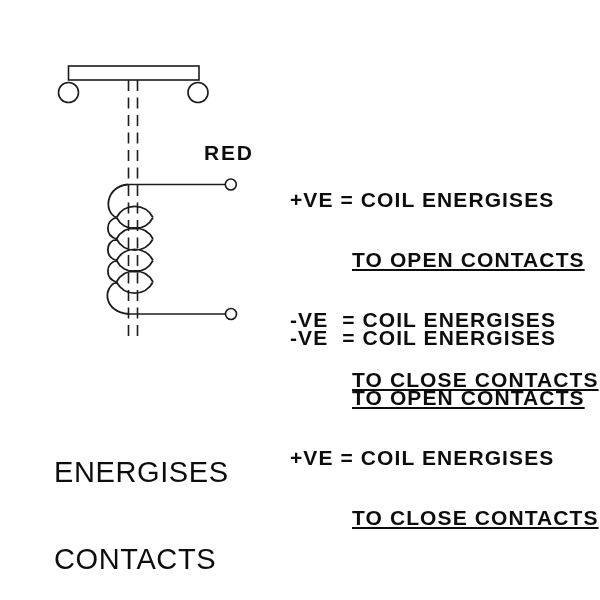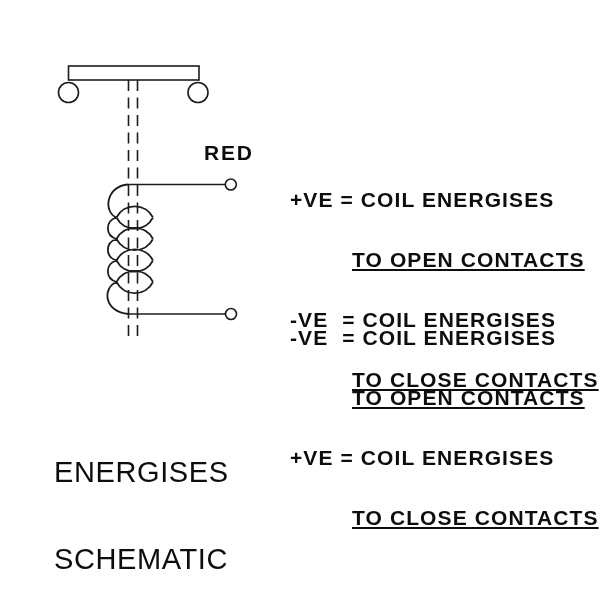--- a/index.html
+++ b/index.html
@@ -99,16 +99,16 @@
 
   <div class="annot annot-bottom">
     <div>-VE  = COIL ENERGISES</div>
     <div class="indent">TO OPEN CONTACTS</div>
     <div>+VE = COIL ENERGISES</div>
     <div class="indent">TO CLOSE CONTACTS</div>
   </div>
 
   <div class="title">
     <div>ENERGISES</div>
-    <div>SCHEMATIC</div>
+    <div>CONTACTS</div>
   </div>
 
 </div>
 
 </body></html>

